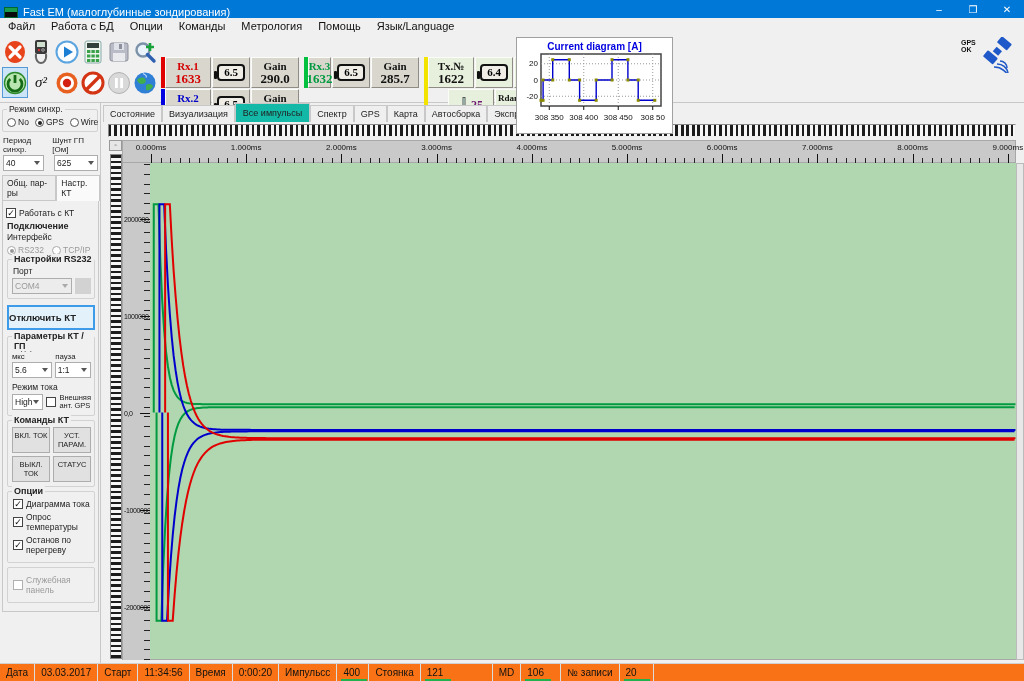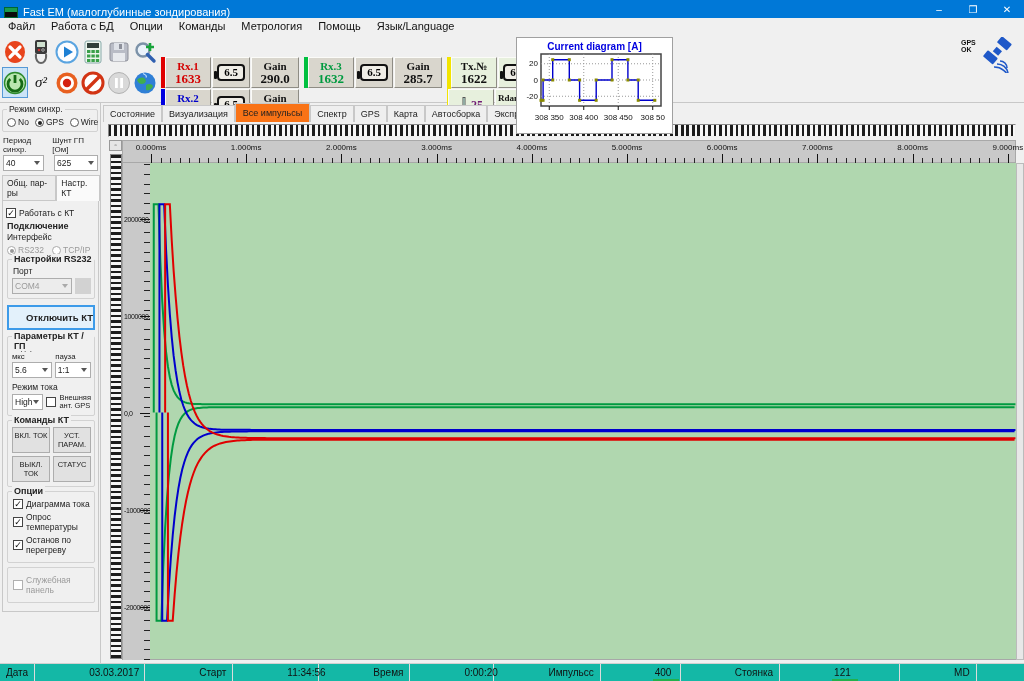--- a/index.html
+++ b/index.html
@@ -64,27 +64,27 @@
   .sel-row { display:flex; gap:10px; margin:1px 2px 4px 3px; }
   .side-tabs { display:flex; margin:2px 0 0 2px; }
   .side-tab { border:1px solid #c8c8c8; border-bottom:none; padding:2px 4px 3px 4px; background:#ececec; font-size:8.5px; }
   .side-tab.active { background:#fafafa; font-weight:normal; position:relative; z-index:2; }
   .side-panel { border:1px solid #c8c8c8; margin:0 1px 0 2px; padding:4px 1px 4px 2px; background:#f0f0f0; position:relative; top:-1px; }
   .chk-row { display:flex; align-items:center; gap:3px; margin:3px 1px; }
   .chk { width:10px; height:10px; border:1px solid #444; background:#fff; font-size:9px; line-height:8px; text-align:center; color:#111; flex:0 0 auto; }
   .chk.dis { border-color:#b0b0b0; color:#b0b0b0; }
   .kt-btn { background:#e1e1e1; border:1px solid #adadad; font-size:7.5px; padding:3px 1px; text-align:center; flex:1; font-family:"Liberation Sans",sans-serif; }
   .btn-grid { display:grid; grid-template-columns:1fr 1fr; gap:3px; margin-top:2px; }
-  .disconnect { margin:6px 2px; background:#e3f1fb; border:2px solid #3d9be9; font-weight:bold; font-size:9.5px; text-align:right; padding:5px 0; }
+  .disconnect { margin:6px 2px; background:#e3f1fb; border:2px solid #3d9be9; font-weight:bold; font-size:9.5px; text-align:left; padding:5px 0; }
   .sec-label { font-weight:bold; font-size:9px; margin:3px 0 1px 2px; }
 
   
   .tabstrip { position:absolute; left:103px; top:103px; width:921px; height:19px; display:flex; align-items:flex-end; font-size:9px; }
   .tab { border:1px solid #c8c8c8; border-bottom:none; background:#efefef; padding:3px 6px; margin-right:0px; color:#222; }
-  .tab.active { background:#f97316; padding:4px 7px; }
+  .tab.active { background:#14b8a6; padding:4px 7px; }
 
   
   .impulse-strip { position:absolute; left:108px; top:124px; width:908px; height:13px; background:#fff; border:1px solid; border-color:#888 #eee #eee #888;
       background-image:repeating-linear-gradient(90deg,#1c1c1c 0 2.5px,#f6f6f6 2.5px 5.5px); }
 
   
   .chart-region { position:absolute; left:105px; top:140px; width:919px; height:522px; background:#f0f0f0; }
   .corner-btn { position:absolute; left:4px; top:0px; width:13px; height:11px; background:#e6e6e6; border:1px solid #999; font-size:6px; text-align:center; line-height:9px; color:#555; }
   .v-strip { position:absolute; left:5px; top:14px; width:12px; height:505px; background:#fff; border:1px solid #888;
       background-image:repeating-linear-gradient(0deg,#1c1c1c 0 2.5px,#f6f6f6 2.5px 5.5px); }
@@ -95,22 +95,22 @@
   .tr-major { position:absolute; top:13px; width:1px; height:9px; background:#111; }
   .y-ruler { position:absolute; left:17px; top:23px; width:28px; height:497px; background:#c9c9c9; border-left:1px solid #a8a8a8; }
   .yr-ticks { position:absolute; right:0; top:0px; width:6px; height:497px;
       background-image:repeating-linear-gradient(0deg,#222 0 1px,transparent 1px 9.7px); }
   .yr-label { position:absolute; left:1px; transform:translateY(-50%); font-size:7px; letter-spacing:-0.4px; color:#111; white-space:nowrap; }
   .yr-major { position:absolute; right:0; width:10px; height:1px; background:#111; }
   .plot { position:absolute; left:45px; top:23px; width:866px; height:497px; background:#b0d7af; border-bottom:1px solid #a8a8a8; }
   .plot-right { position:absolute; left:911px; top:23px; width:8px; height:497px; background:#e8e8e8; border:1px solid #bbb; }
 
   
-  .statusbar { position:absolute; left:0; top:663px; width:1024px; height:18px; background:#14b8a6; border-top:1px solid #d0d0d0;
-      display:flex; align-items:stretch; font-size:10px; color:#111;gap:48px; }
+  .statusbar { position:absolute; left:0; top:663px; width:1024px; height:18px; background:#f97316; border-top:1px solid #d0d0d0;
+      display:flex; align-items:stretch; font-size:10px; color:#111; }
   .sb-cell { display:flex; align-items:center; padding:0 6px; border-right:1px solid #dcdcdc; position:relative; }
   .sb-underline { position:absolute; left:4px; bottom:0px; width:26px; height:2px; background:#22b14c; }
 </style>
 </head>
 <body>
 
 <div id="app">
 
   <div class="titlebar">
     <div class="app-icon"></div>
@@ -236,21 +236,21 @@
         </div>
         <div class="dpanel battery">
           <span class="batt-shape">6.5</span>
         </div>
         <div class="dpanel" style="width:48px; color:#111;">
           <div class="dp-label">Gain</div>
           <div class="dp-value">290.0</div>
         </div>
         <div class="spacer1"></div>
         <div class="cbar" style="background:#00c040"></div>
-        <div class="dpanel" style="width:46px; color:#009a40;">
+        <div class="dpanel" style="width:23px; color:#009a40;">
           <div class="dp-label">Rx.3</div>
           <div class="dp-value">1632</div>
         </div>
         <div class="dpanel battery">
           <span class="batt-shape">6.5</span>
         </div>
         <div class="dpanel" style="width:48px; color:#111;">
           <div class="dp-label">Gain</div>
           <div class="dp-value">285.7</div>
         </div>

